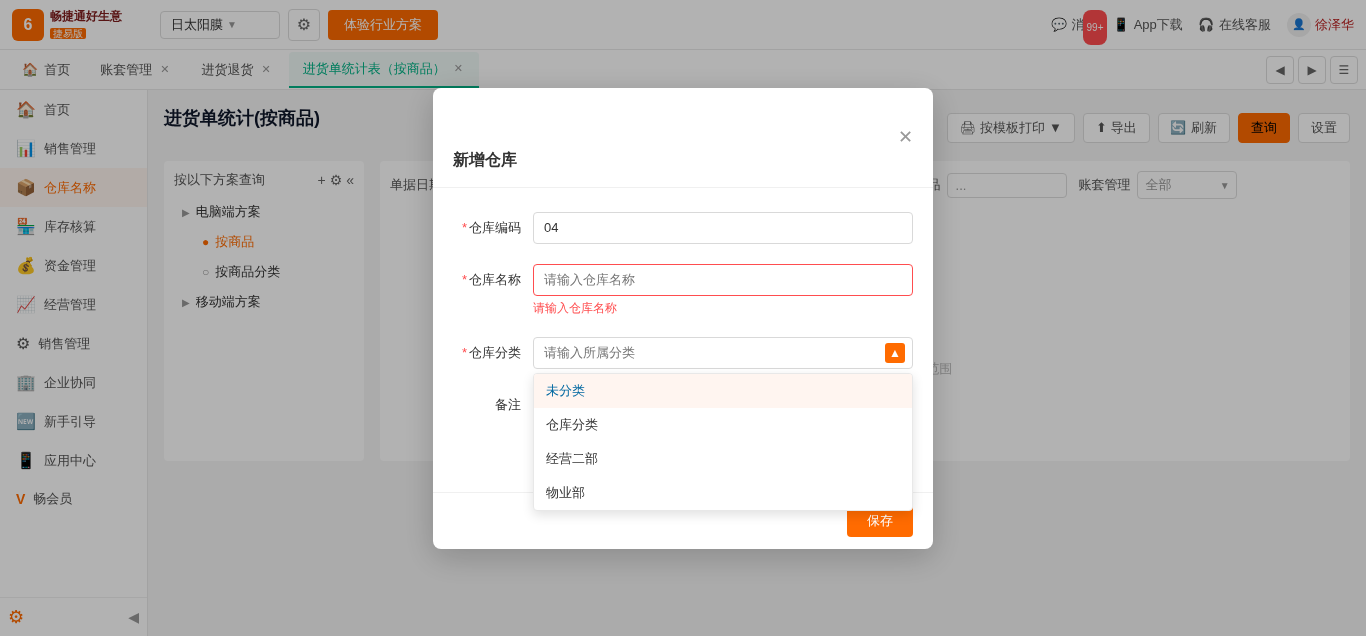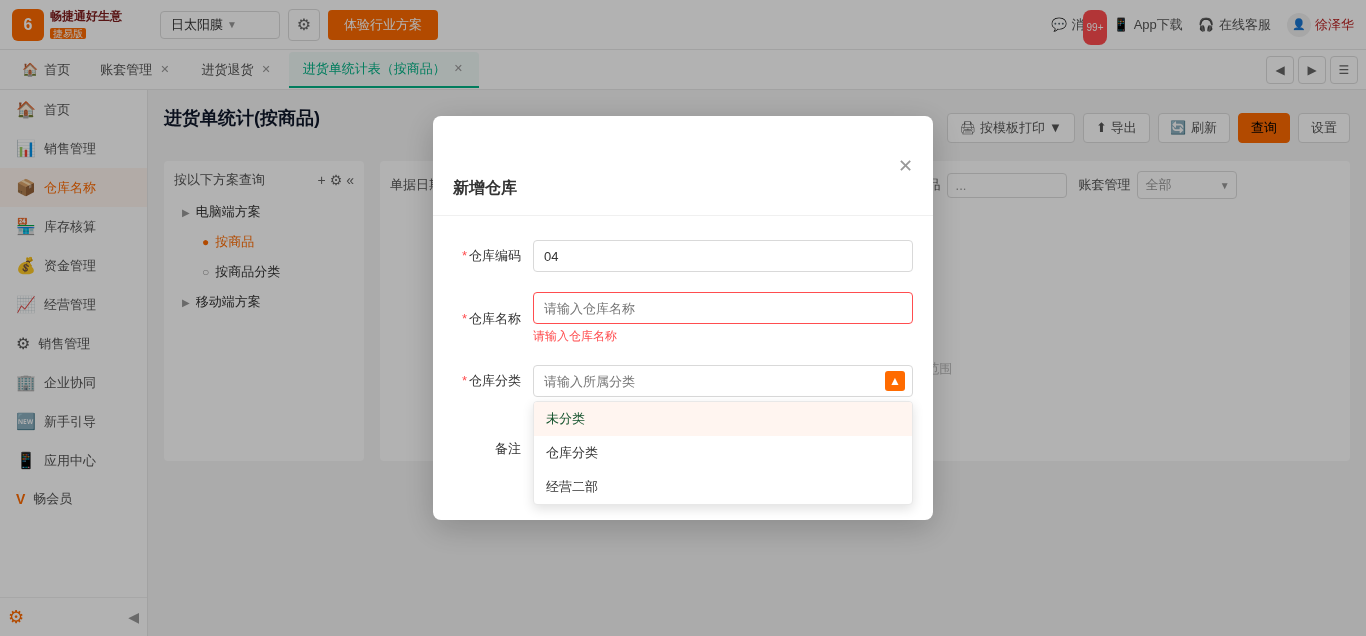--- a/index.html
+++ b/index.html
@@ -251,21 +251,21 @@
     .modal-title { font-size: 16px; font-weight: 700; color: #333; margin-top: 46px; }
     .modal-close {
       cursor: pointer;
       color: #999;
       font-size: 18px;
       line-height: 1;
     }
     .modal-body { padding: 24px 20px 20px; }
     .form-row {
       display: flex;
-      align-items: center;
+      align-items: flex-start;
       margin-bottom: 20px;
       position: relative;
     }
     .form-label {
       width: 80px;
       text-align: right;
       padding-right: 12px;
       line-height: 32px;
       color: #333;
       font-size: 13px;
@@ -337,21 +337,21 @@
       box-shadow: 0 4px 12px rgba(0,0,0,0.12);
       z-index: 200;
       overflow: hidden;
     }
     .dropdown-item {
       padding: 8px 12px;
       cursor: pointer;
       font-size: 13px;
       color: #333;
     }
-    .dropdown-item.selected { background: #fff5f0; color: #14532d; }
+    .dropdown-item.selected { background: #fff5f0; color: #0369a1; }
 
     
     .form-textarea {
       width: 100%;
       border: 1px solid #d9d9d9;
       border-radius: 4px;
       padding: 6px 10px;
       font-size: 13px;
       color: #333;
       outline: none;
@@ -636,26 +636,30 @@
         <div class="form-control" style="position:relative;">
           <div class="select-wrapper">
             <input class="select-input" type="text" placeholder="请输入所属分类" style="">
             <div class="select-arrow-btn">▲</div>
           </div>
 
           <div class="dropdown-list">
             <div class="dropdown-item selected">未分类</div>
             <div class="dropdown-item">仓库分类</div>
             <div class="dropdown-item">经营二部</div>
+            <div class="dropdown-item">物业部</div>
           </div>
         </div>
       </div>
 
       <div class="form-row">
         <label class="form-label">备注</label>
         <div class="form-control">
           <textarea class="form-textarea" placeholder="" style=""></textarea>
         </div>
       </div>
 
     </div>
+    <div class="modal-footer">
+      <button class="btn-save">保存</button>
+    </div>
   </div>
 </div>
 
 </body></html>

